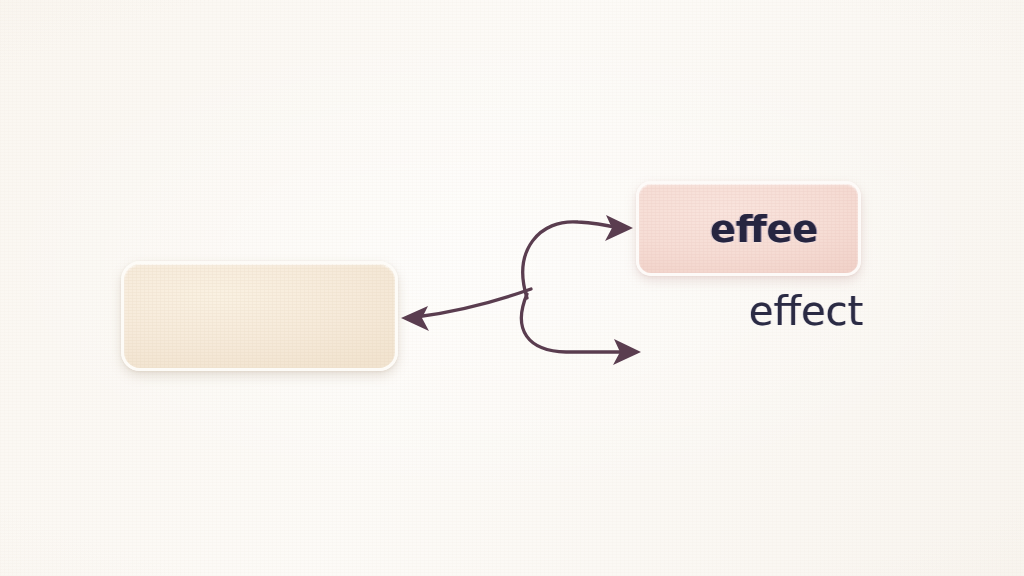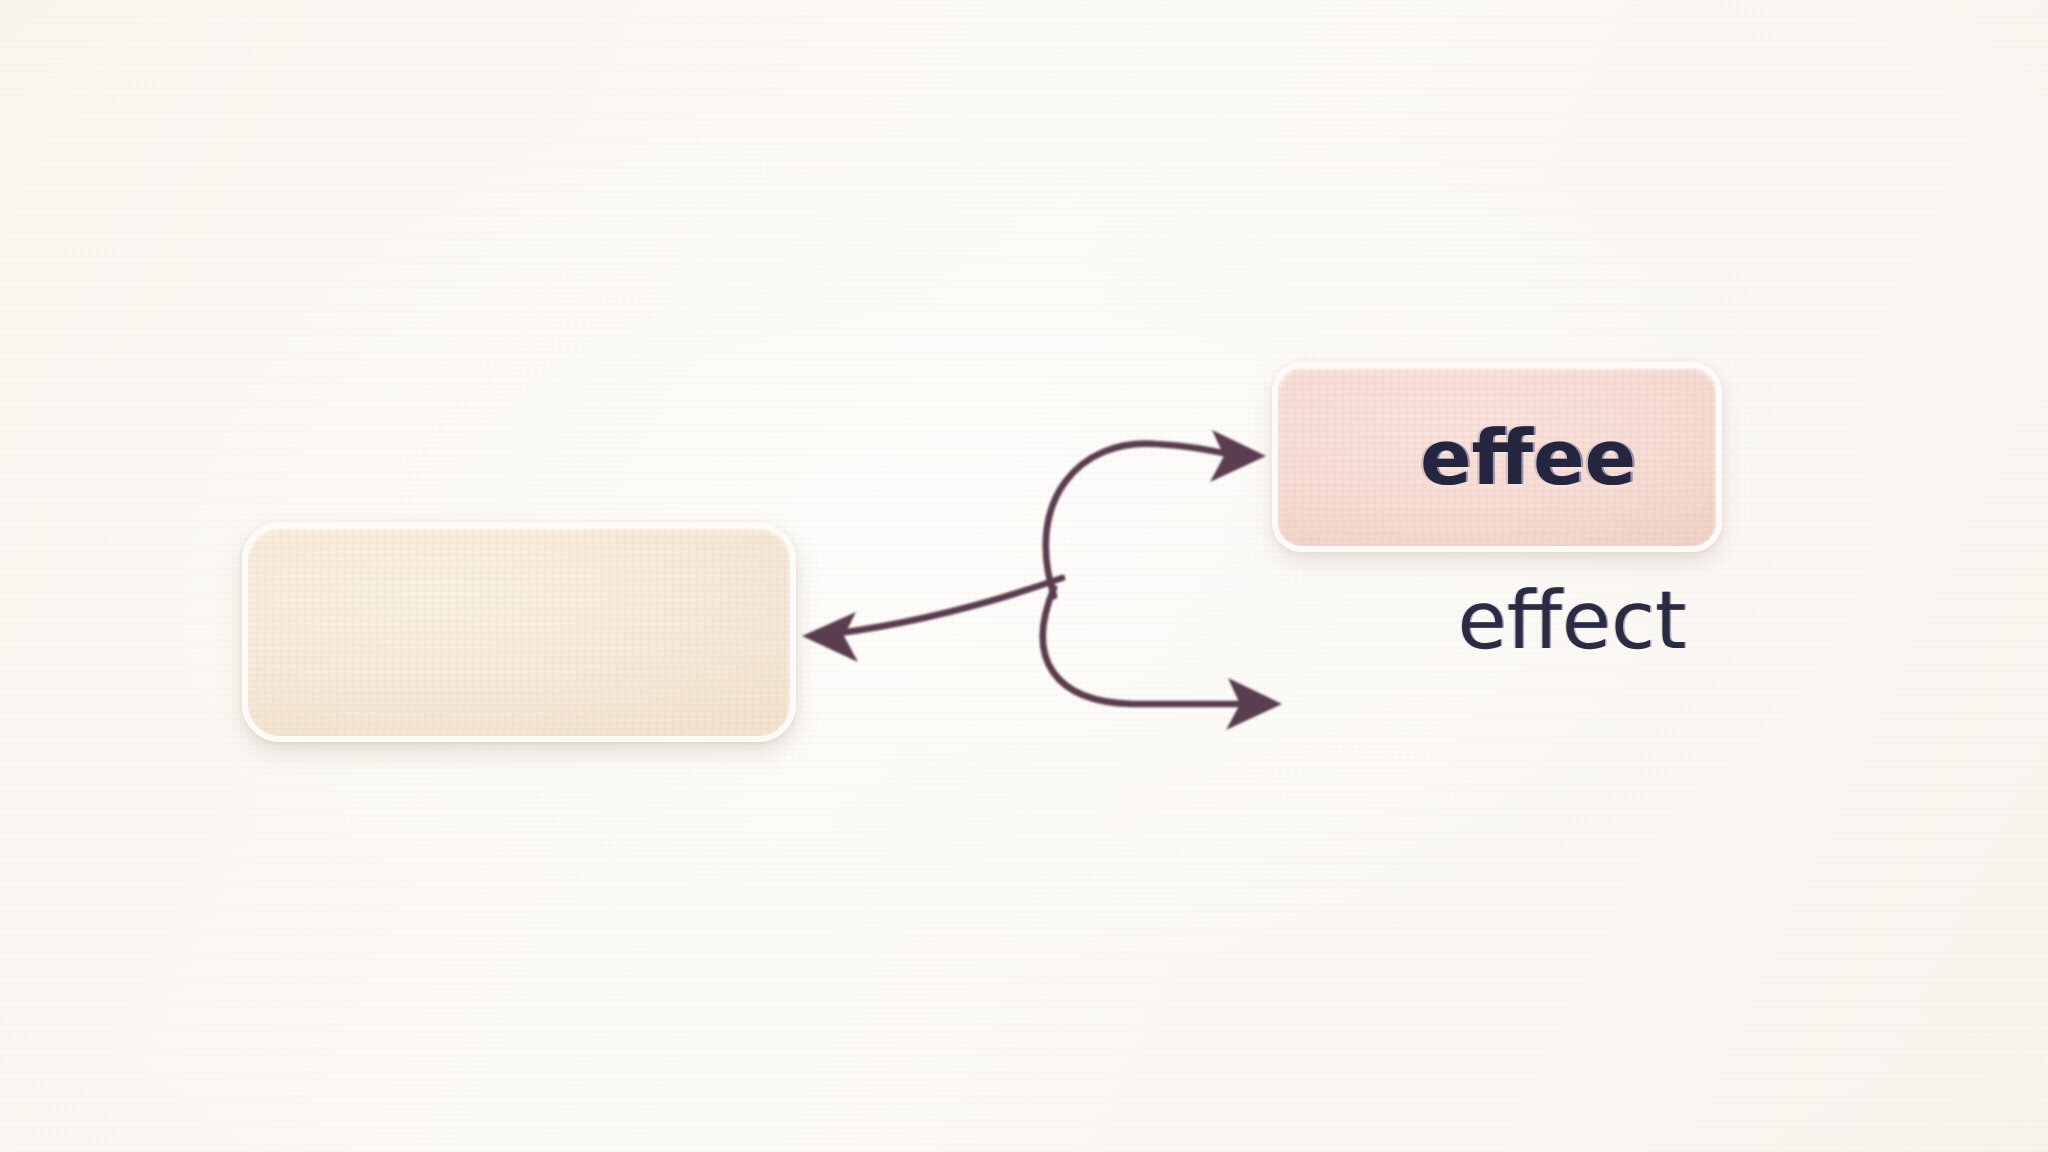--- a/index.html
+++ b/index.html
@@ -128,21 +128,21 @@
       1.1px 0 0 rgba(70,66,118,0.50),
       -1.1px 0 0 rgba(120,110,150,0.28),
       0 1px 1.5px rgba(255,255,255,0.35);
     filter: blur(0.30px);
     margin-left: 31px;
   }
 
   
   #effect-caption {
     position: absolute;
-    left: 706px;
+    left: 726px;
     top: 288px;
     width: 160px;
     z-index: 5;
     text-align: center;
     font-size: 40px;
     font-weight: normal;
     letter-spacing: 0px;
     color: #2b2b44;
     text-shadow:
       0.7px 0 0 rgba(64,62,100,0.40),

